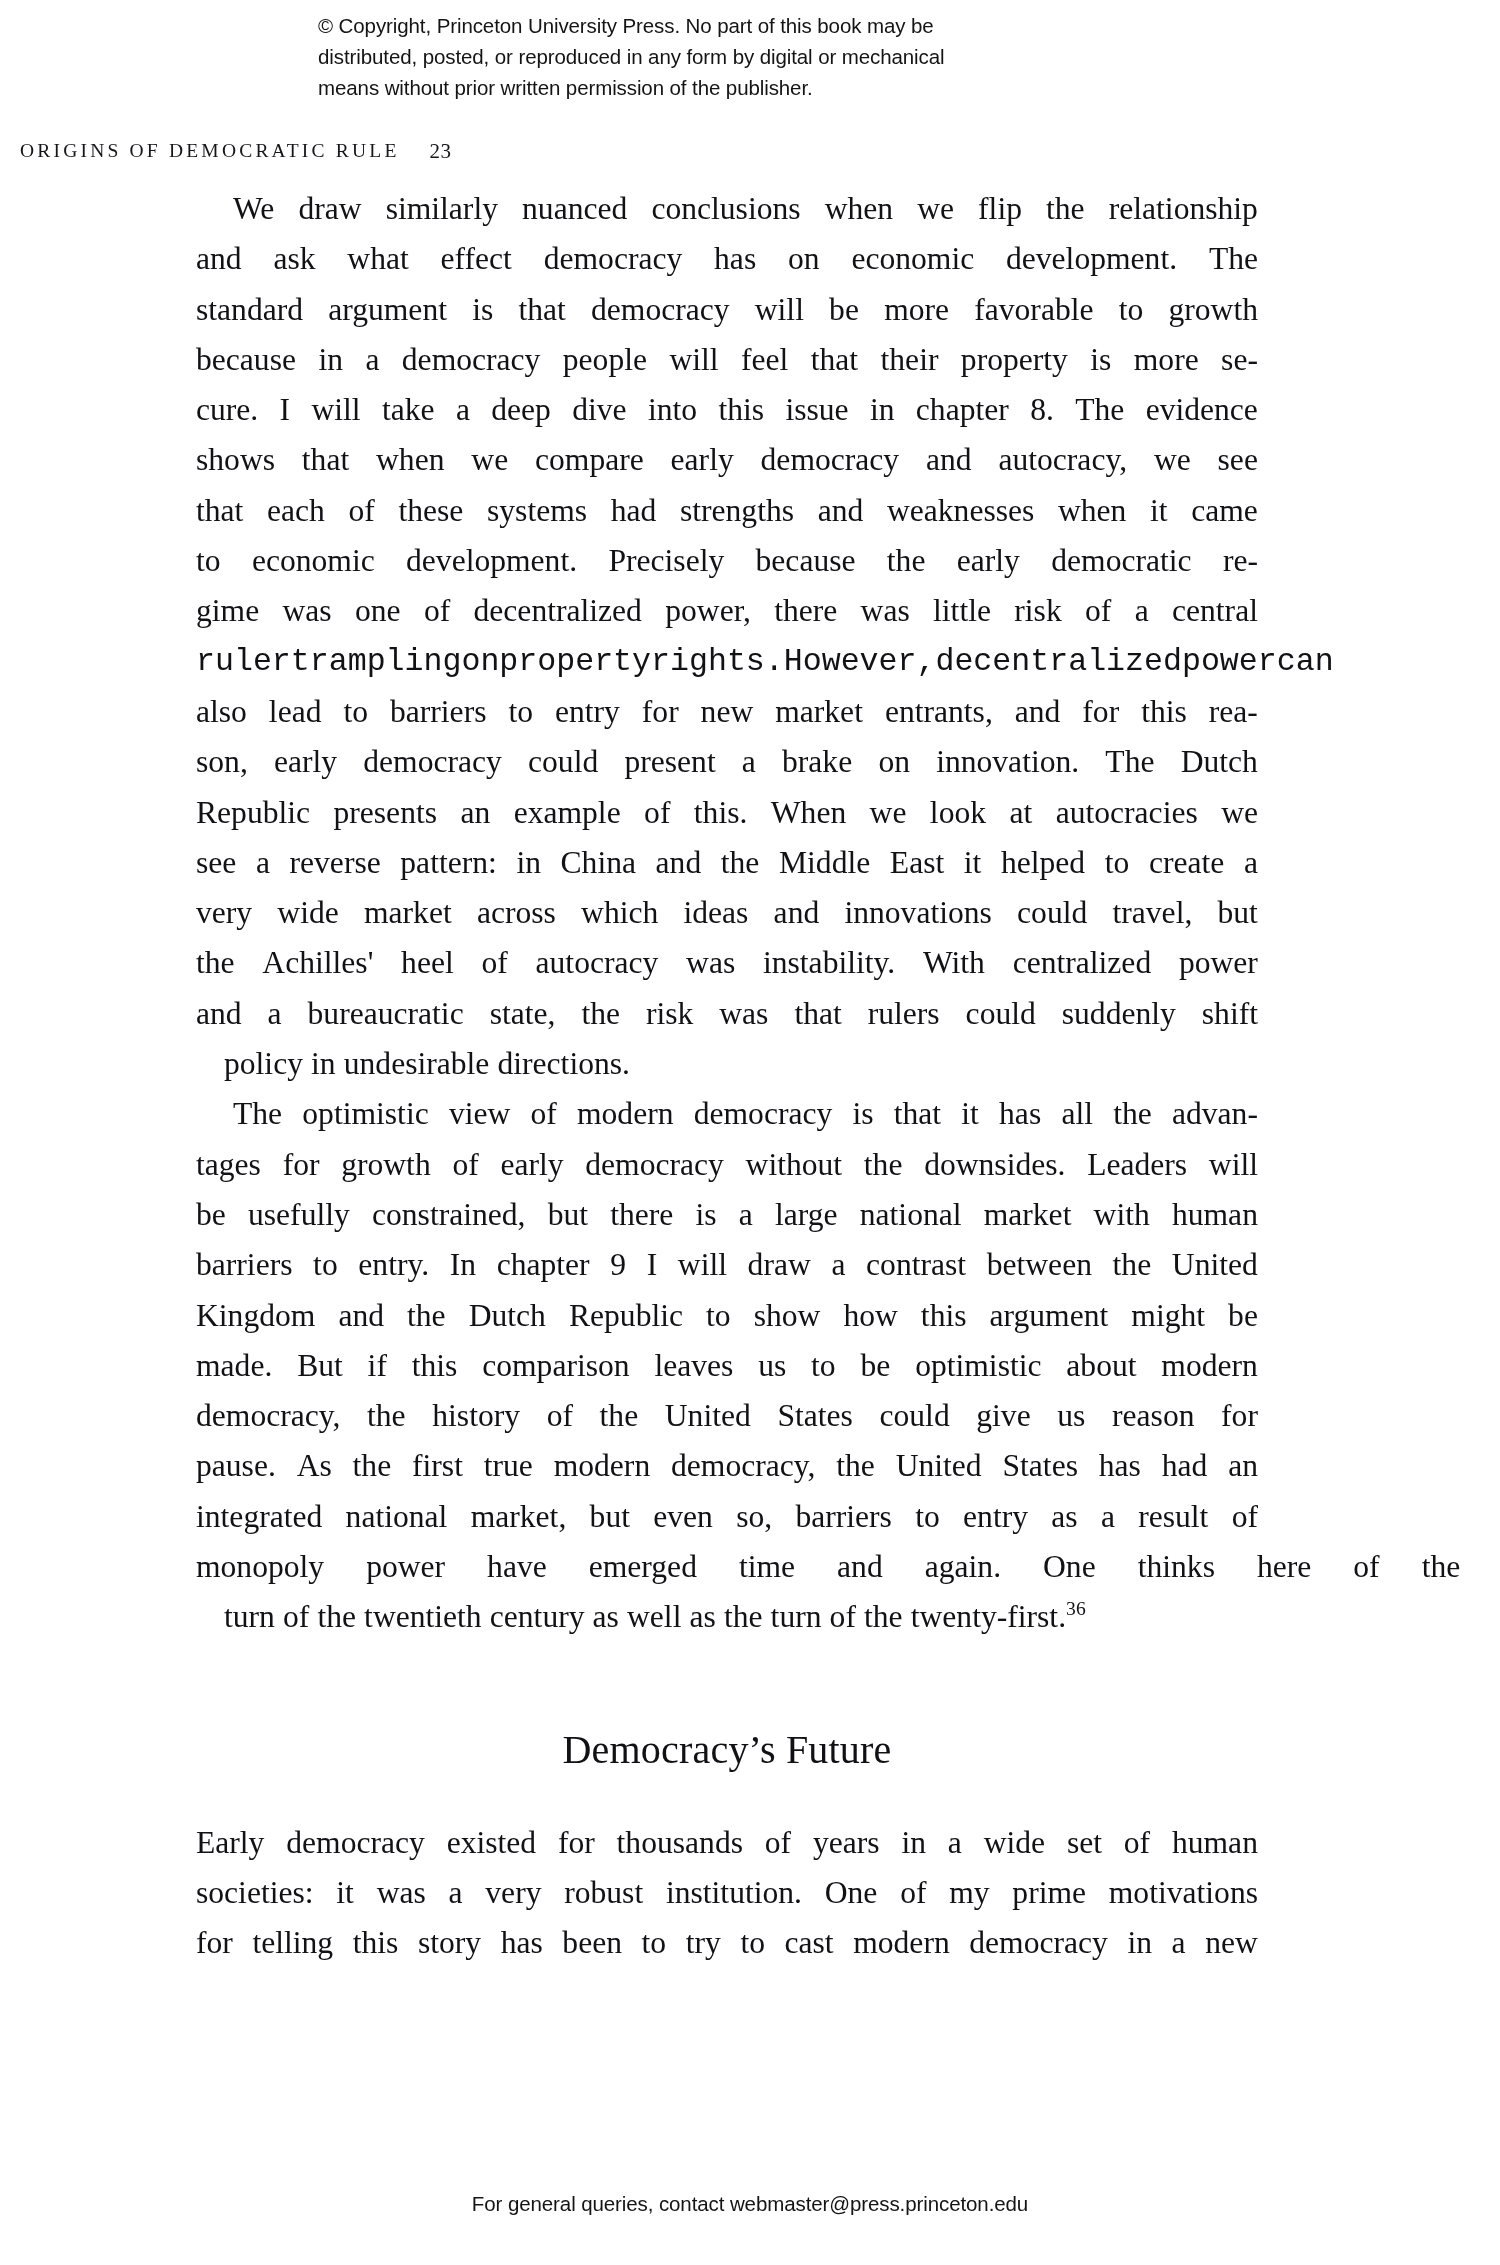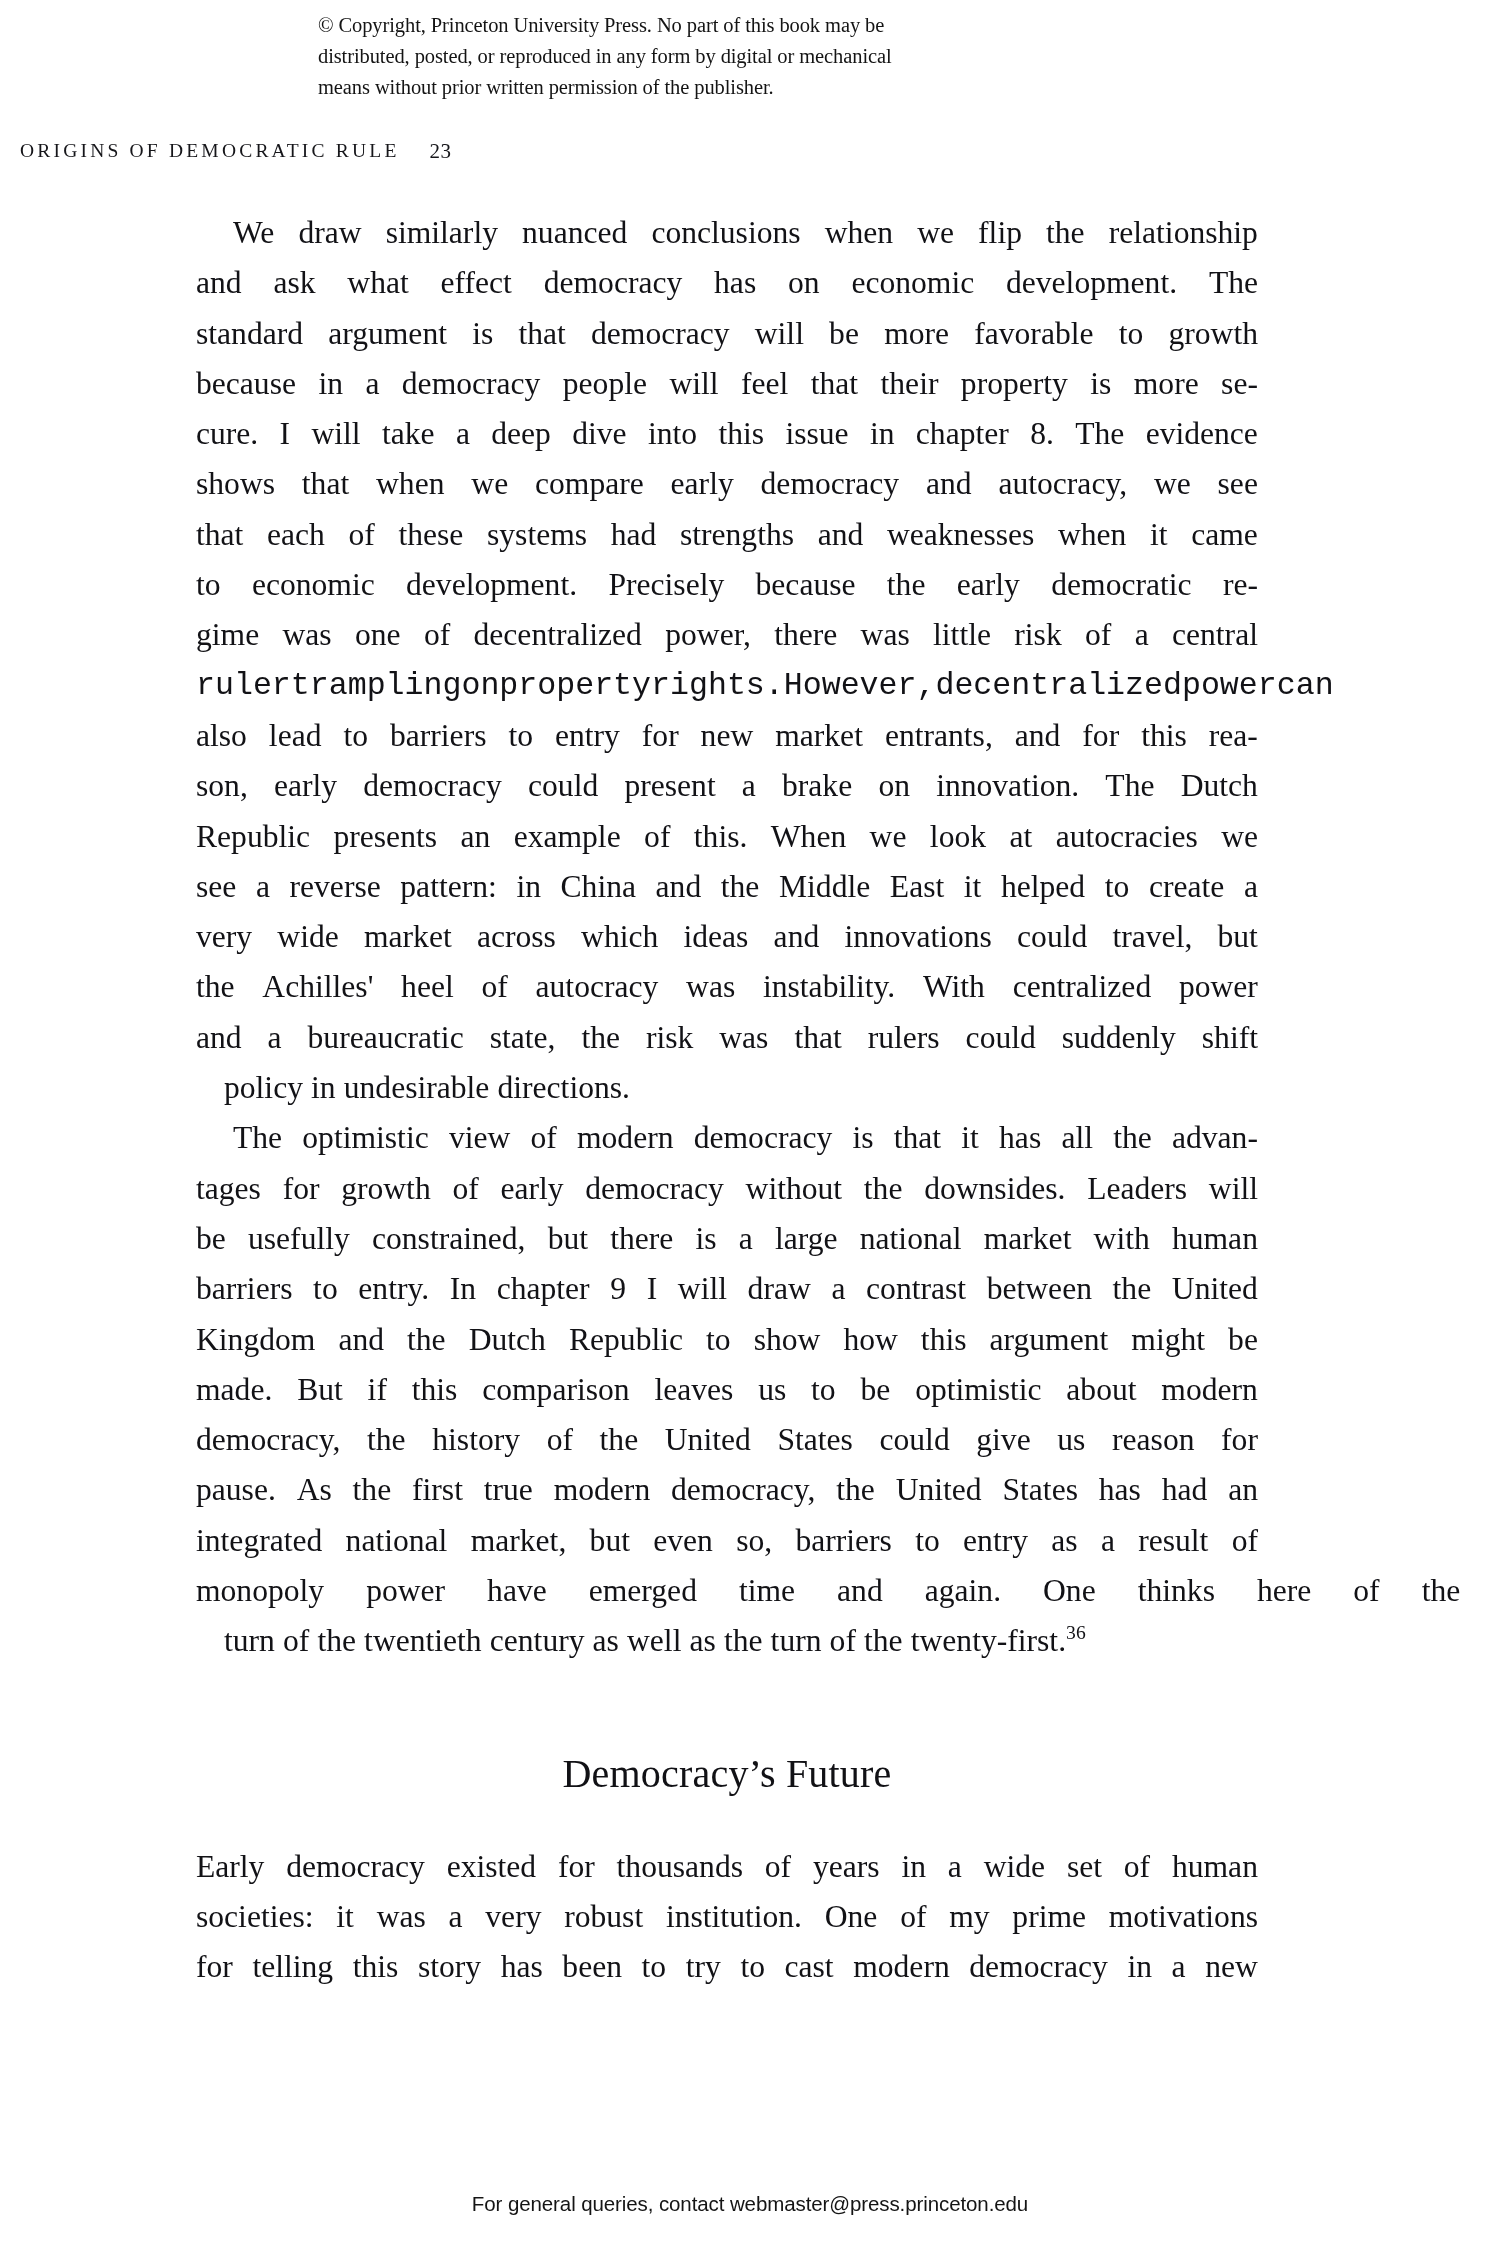--- a/index.html
+++ b/index.html
@@ -18,21 +18,21 @@
     overflow: hidden;
     box-sizing: border-box;
   }
 
   
   .copyright-notice {
     position: absolute;
     left: 318px;
     top: 10px;
     width: 880px;
-    font-family: Liberation Serif, serif;
+    font-family: Liberation Sans, sans-serif;
     font-size: 20.5px;
     line-height: 31px;
     color: #141414;
     text-align: left;
     letter-spacing: -0.1px;
   }
   .copyright-notice .cline { display: block; white-space: nowrap; }
 
   
   .running-head {
@@ -57,21 +57,21 @@
     letter-spacing: 0.4px;
     font-size: 21px;
     position: relative;
     top: 1px;
   }
 
   
   .textblock {
     position: absolute;
     left: 196px;
-    top: 208px;
+    top: 184px;
     width: 1062px;
   }
 
   .para {
     font-family: "Liberation Serif", "DejaVu Serif", serif;
     font-size: 31.6px;
     line-height: 50.3px;
     color: #121216;
     margin: 0;
     text-align: justify;

